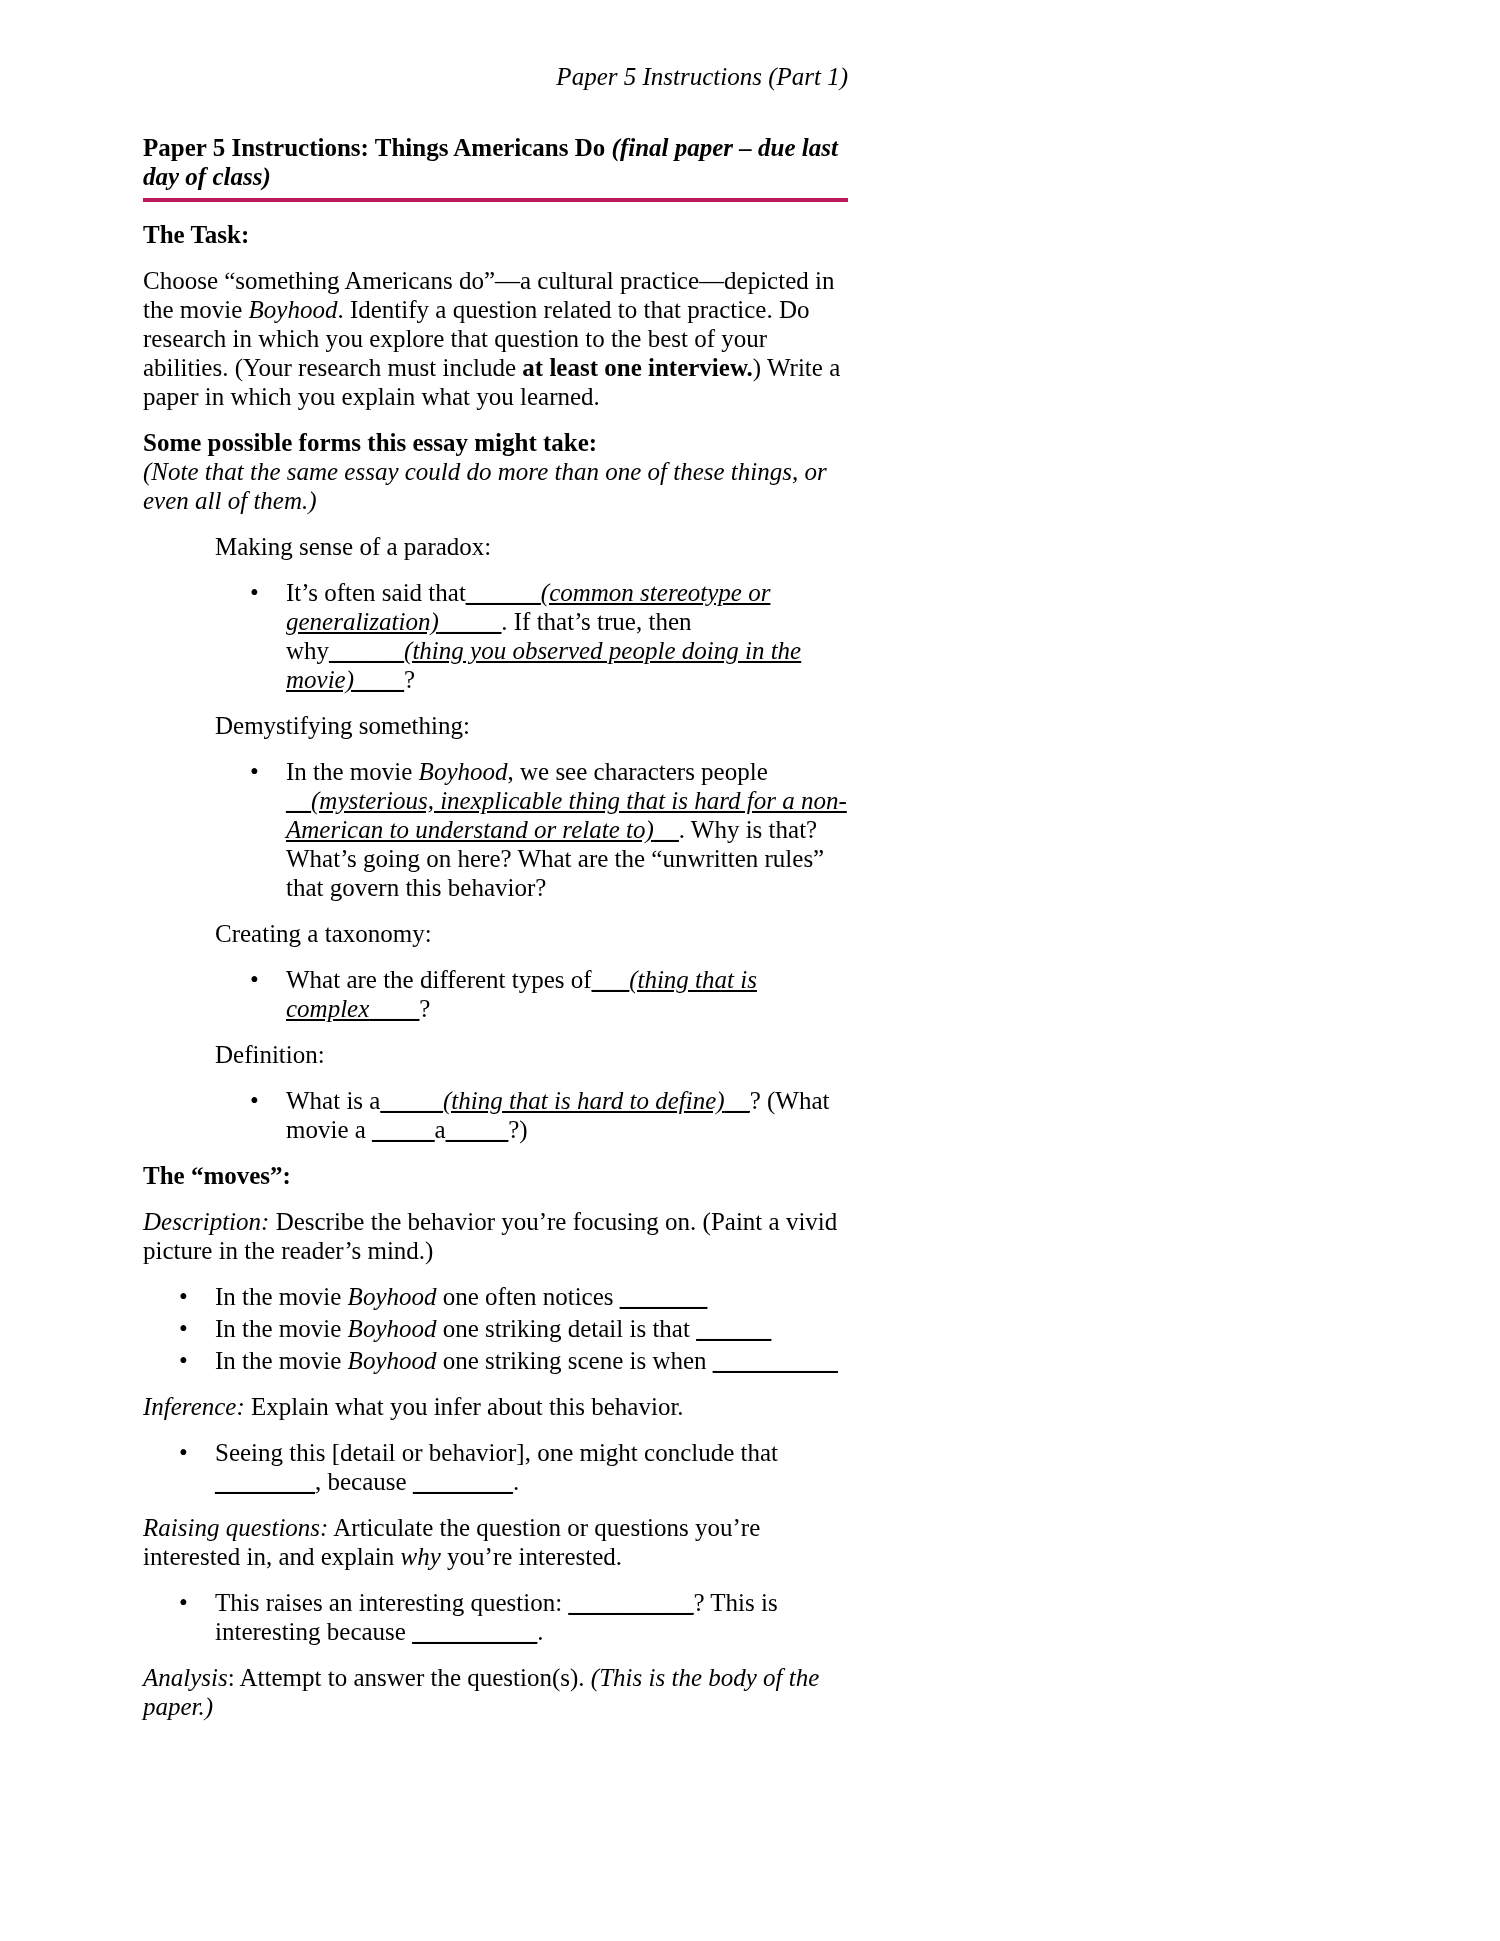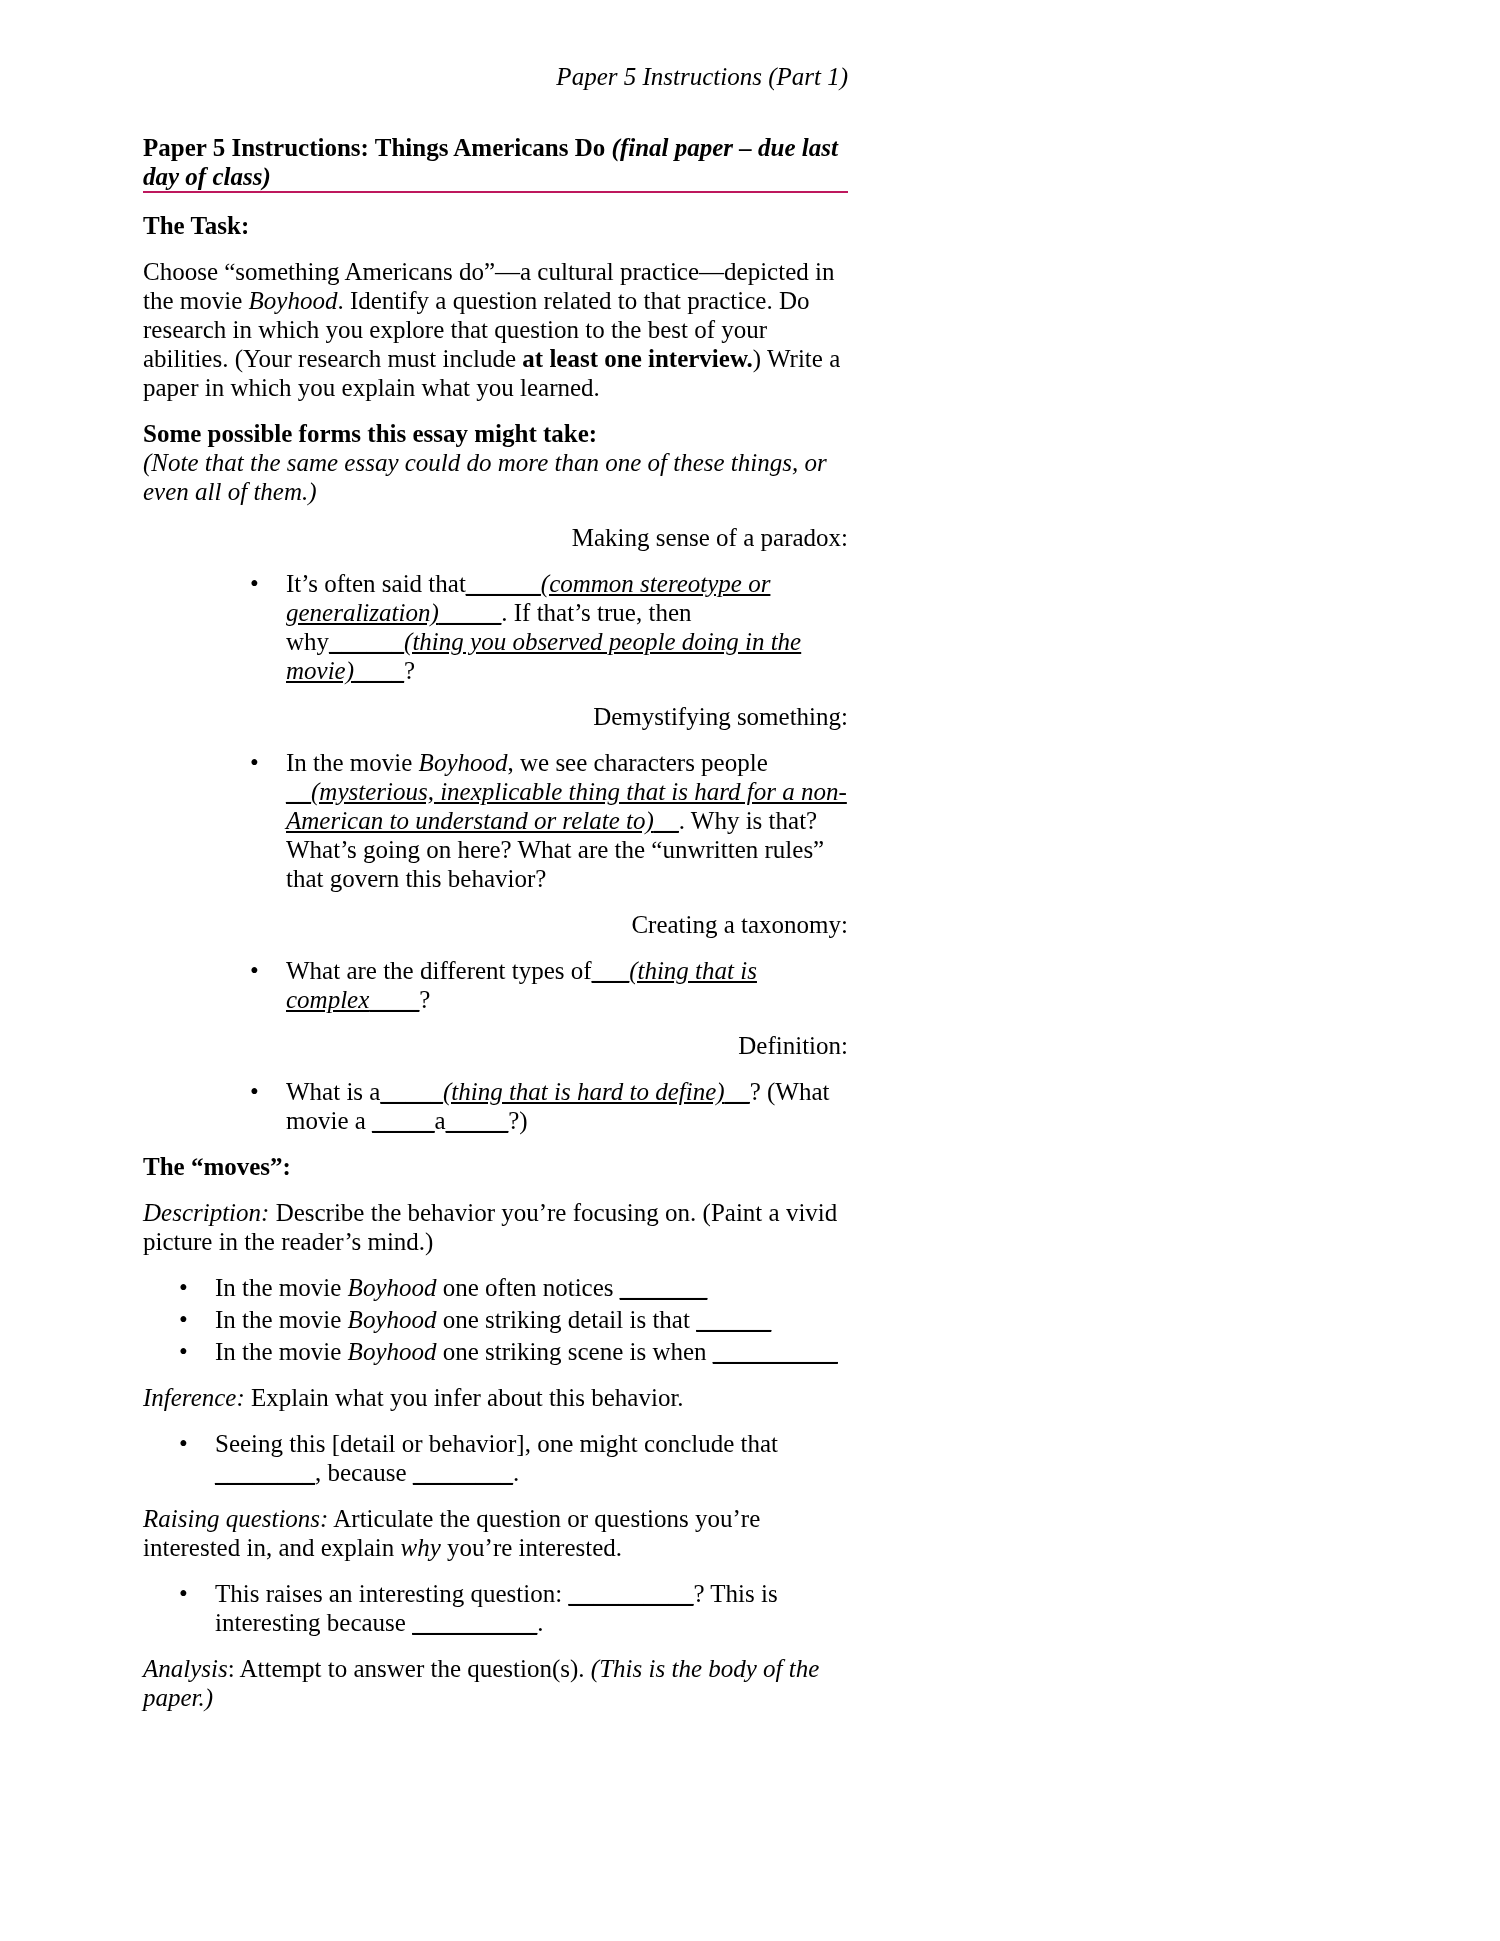--- a/index.html
+++ b/index.html
@@ -9,23 +9,23 @@
     font-size:25px;line-height:29px;
     -webkit-font-smoothing:antialiased;
   }
   .page{box-sizing:border-box;width:1276px;height:1941px;padding:62px 428px 0 143px;overflow:hidden;}
   .i{font-style:italic;}
   .b{font-weight:bold;}
   .bi{font-weight:bold;font-style:italic;}
   .iu{font-style:italic;text-decoration:underline;}
   .u{text-decoration:underline;}
   .running-header{text-align:right;font-style:italic;margin:0 0 42px 0;}
-  .title{font-weight:bold;border-bottom:2px solid #be185d;margin:0 0 18px 0;}
+  .title{font-weight:bold;border-bottom:4px solid #be185d;padding-bottom:7px;margin:0 0 18px 0;}
   .blk{margin:0 0 17px 0;}
-  .label{padding-left:72px;text-align:right;}
+  .label{padding-left:72px;}
   .bullet{display:flex;}
   .bullet .marker{flex:0 0 36px;}
   .bullet .bt{flex:1;}
   .lvl2{padding-left:107px;}
   .lvl1{padding-left:36px;}
   .tight{margin:0 0 3px 0;}
   .group{margin:0 0 17px 0;}
 </style>
 </head>
 <body>

